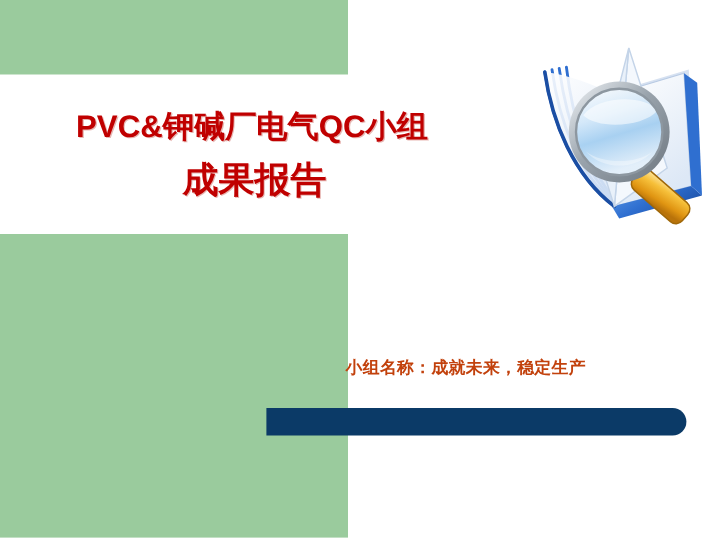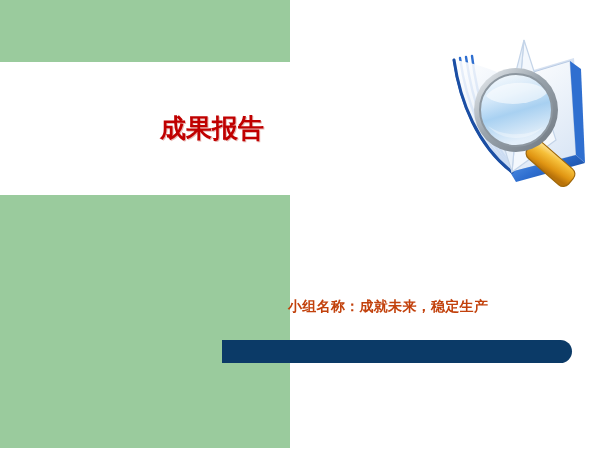--- a/index.html
+++ b/index.html
@@ -59,21 +59,21 @@
     line-height: 1.05;
     letter-spacing: 0px;
     white-space: nowrap;
     text-shadow: 1px 1px 0 rgba(180,30,20,0.32);
   }
   .title-line.line1 {
     font-size: 26px;
     margin-bottom: 16px;
   }
   .title-line.line2 {
-    font-size: 26px;
+    font-size: 30px;
     padding-left: 4px;
   }
 
   
   #clipart {
     position: absolute;
     left: 424px;
     top: 22px;
     width: 172px;
     height: 172px;
@@ -110,20 +110,21 @@
 </head>
 <body>
 
 <div id="slide">
 
   <div id="green-panel"></div>
 
   <div id="title-plate"></div>
 
   <div id="title-block">
+    <div class="title-line line1">PVC&amp;钾碱厂电气QC小组</div>
     <div class="title-line line2">成果报告</div>
   </div>
 
   <div id="clipart">
     <svg viewBox="0 0 172 172" xmlns="http://www.w3.org/2000/svg">
       <defs>
         <linearGradient id="lensGrad" x1="0" y1="0" x2="0.3" y2="1">
           <stop offset="0%" stop-color="#ffffff"></stop>
           <stop offset="38%" stop-color="#d5eafc"></stop>
           <stop offset="62%" stop-color="#a9d3f5"></stop>

